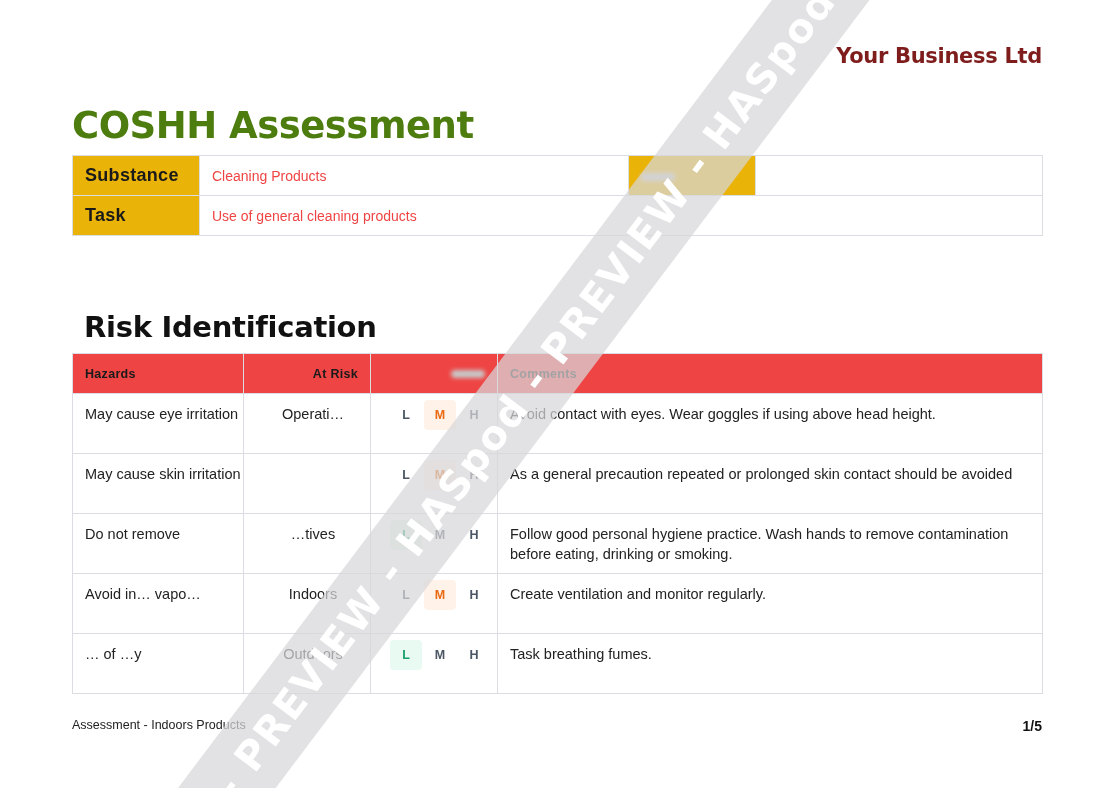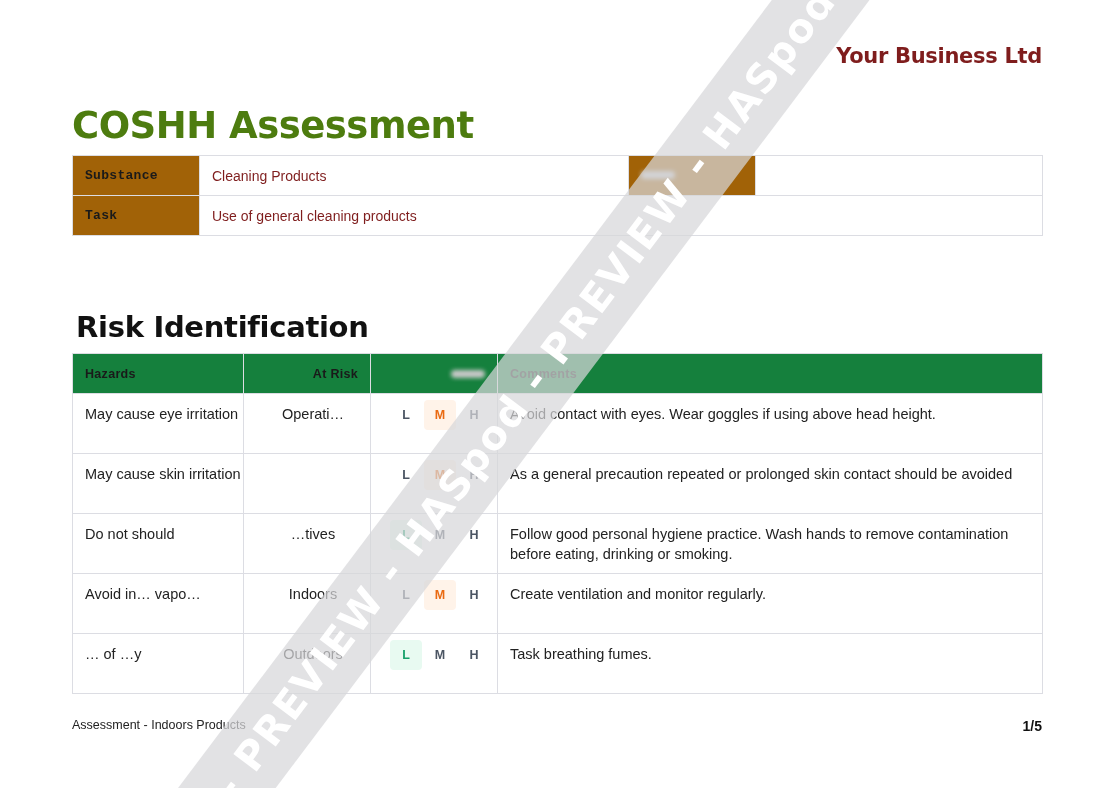--- a/index.html
+++ b/index.html
@@ -13,30 +13,30 @@
     font-family: "DejaVu Sans", sans-serif; letter-spacing: -0.3px; color: #7f1d1d;
   }
   .title {
     position: absolute; left: 0; top: 104px; margin: 0; font-size: 37px; font-weight: bold;
     font-family: "DejaVu Sans", sans-serif; letter-spacing: -0.5px; color: #4d7c0f;
   }
   table { border-collapse: collapse; width: 970px; table-layout: fixed; }
   td, th { border: 1px solid #dcdde3; vertical-align: top; }
   .info { position: absolute; left: 0; top: 155px; }
   .info td { height: 39px; padding: 0 12px; vertical-align: middle; font-size: 14px; }
-  .info .lbl { background: #a16207; font-weight: bold; font-size: 13px; letter-spacing: 0.3px; width: 102px; font-family: Liberation Mono, monospace; }
-  .info .val { color: #7f1d1d; }
+  .info .lbl { background: #eab308; font-weight: bold; font-size: 18px; letter-spacing: 0.3px; width: 102px; }
+  .info .val { color: #ef4444; }
   .blur { display: inline-block; width: 34px; height: 8px; background: #c8c8c8; border-radius: 4px; filter: blur(2px); }
   .h2 {
-    position: absolute; left: 4px; top: 310px; margin: 0; font-size: 29px; font-weight: bold;
+    position: absolute; left: 12px; top: 310px; margin: 0; font-size: 29px; font-weight: bold;
     font-family: "DejaVu Sans", sans-serif; letter-spacing: -0.3px; color: #111;
   }
   .risk { position: absolute; left: 0; top: 353px; }
   .risk th {
-    background: #15803d; height: 39px; padding: 0 12px; font-size: 12.5px; font-weight: bold;
+    background: #ef4444; height: 39px; padding: 0 12px; font-size: 12.5px; font-weight: bold;
     letter-spacing: 0.3px; text-align: left; vertical-align: middle;
   }
   .risk th.center { text-align: right; }
   .risk td { height: 60px; padding: 10px 0 0 12px; box-sizing: border-box; font-size: 14.5px; line-height: 20px; color: #222; margin-left: 45px; }
   .risk td.center { text-align: center; }
   .levels { display: flex; justify-content: center; gap: 2px; margin-top: -4px; }
   .lvl {
     width: 32px; height: 30px; line-height: 30px; text-align: center; font-size: 12.5px;
     font-weight: bold; color: #4b5563; border-radius: 4px;
   }
@@ -115,21 +115,21 @@
           <td class="center">
             <div class="levels">
               <span class="lvl">L</span>
               <span class="lvl on-M">M</span>
               <span class="lvl">H</span>
             </div>
           </td>
           <td>As a general precaution repeated or prolonged skin contact should be avoided</td>
         </tr>
         <tr>
-          <td>Do not should</td>
+          <td>Do not remove</td>
           <td class="center">…tives</td>
           <td class="center">
             <div class="levels">
               <span class="lvl on-L">L</span>
               <span class="lvl">M</span>
               <span class="lvl">H</span>
             </div>
           </td>
           <td>Follow good personal hygiene practice. Wash hands to remove contamination before eating, drinking or smoking.</td>
         </tr>

